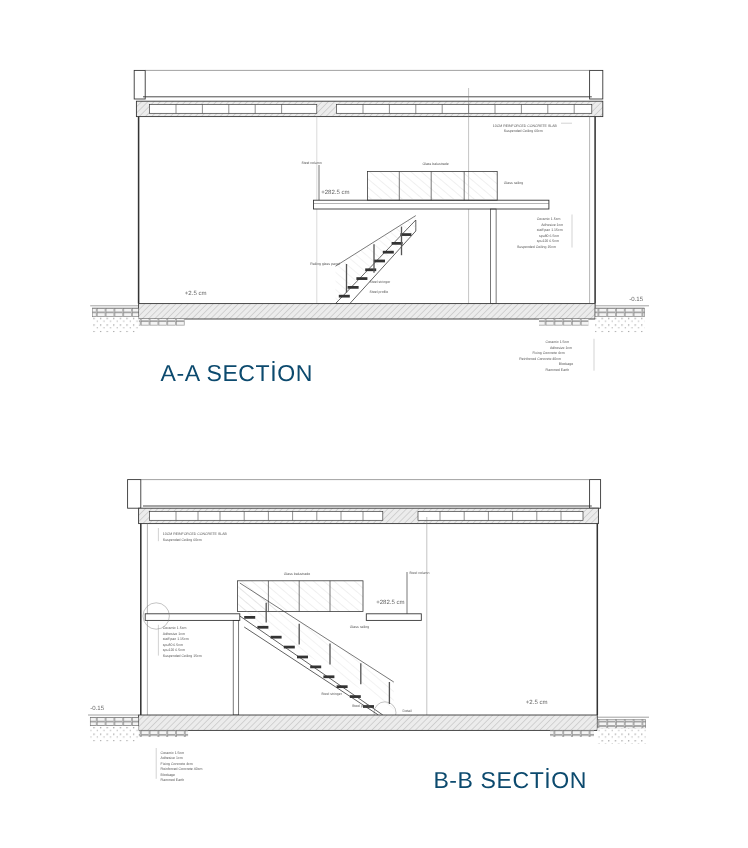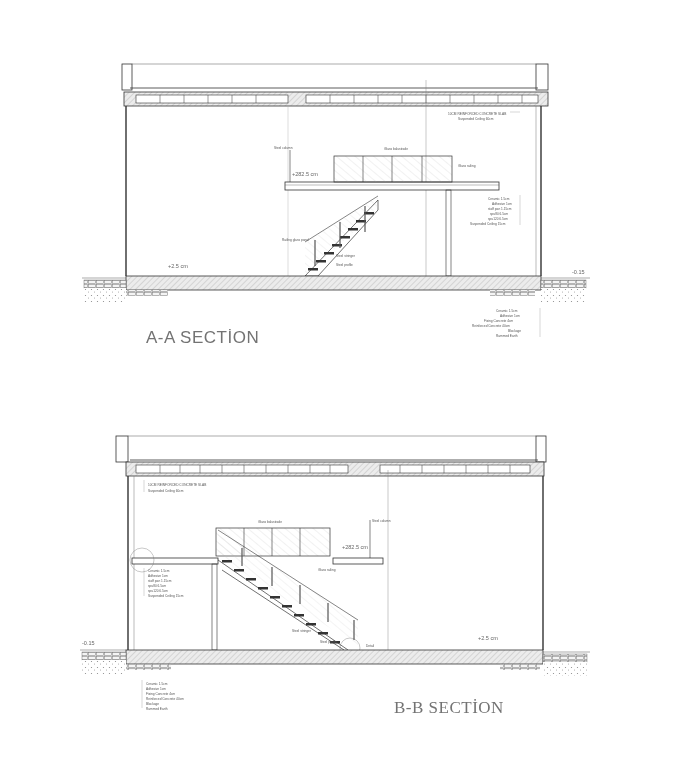--- a/index.html
+++ b/index.html
@@ -1,18 +1,18 @@
 <!DOCTYPE html>
 <html><head>
 <meta charset="utf-8">
 <style>
   html,body{margin:0;padding:0;background:#ffffff;}
   body{width:680px;height:771px;position:relative;overflow:hidden;font-family:"Liberation Sans",sans-serif;}
   svg{position:absolute;left:0;top:0;}
-  .title{position:absolute;font-family:"Liberation Sans",sans-serif;font-size:17px;color:#737373;letter-spacing:0.5px;}
+  .title{position:absolute;font-family:"Liberation Sans",sans-serif;font-size:21px;color:#0c4a6e;letter-spacing:0.5px;}
   .note{font-family:"Liberation Sans",sans-serif;font-size:3.2px;fill:#555;}
   .dim{font-family:"Liberation Sans",sans-serif;font-size:5.5px;fill:#666;}
 </style>
 </head>
 <body>
 
 <svg width="680" height="771" viewBox="0 0 680 771">
   <defs>
     <pattern id="hatch" width="4" height="4" patternUnits="userSpaceOnUse" patternTransform="rotate(45)">
       <rect width="4" height="4" fill="#ececec"></rect>
@@ -260,13 +260,13 @@
       <text class="note" x="372" y="522">Steel column</text>
       <text class="note" x="318" y="571">Glass railing</text>
       <text class="note" x="292" y="632">Steel stringer</text>
       <text class="note" x="320" y="643">Steel profile</text>
       <text class="note" x="366" y="647">Detail</text>
     </g>
   </g>
 </svg>
 
 <div class="title" style="left:146px;top:328px;">A-A SECTİON</div>
-<div class="title" style="left:394px;top:698px;font-family:Liberation Serif, serif;">B-B SECTİON</div>
+<div class="title" style="left:394px;top:698px;">B-B SECTİON</div>
 
 </body></html>

